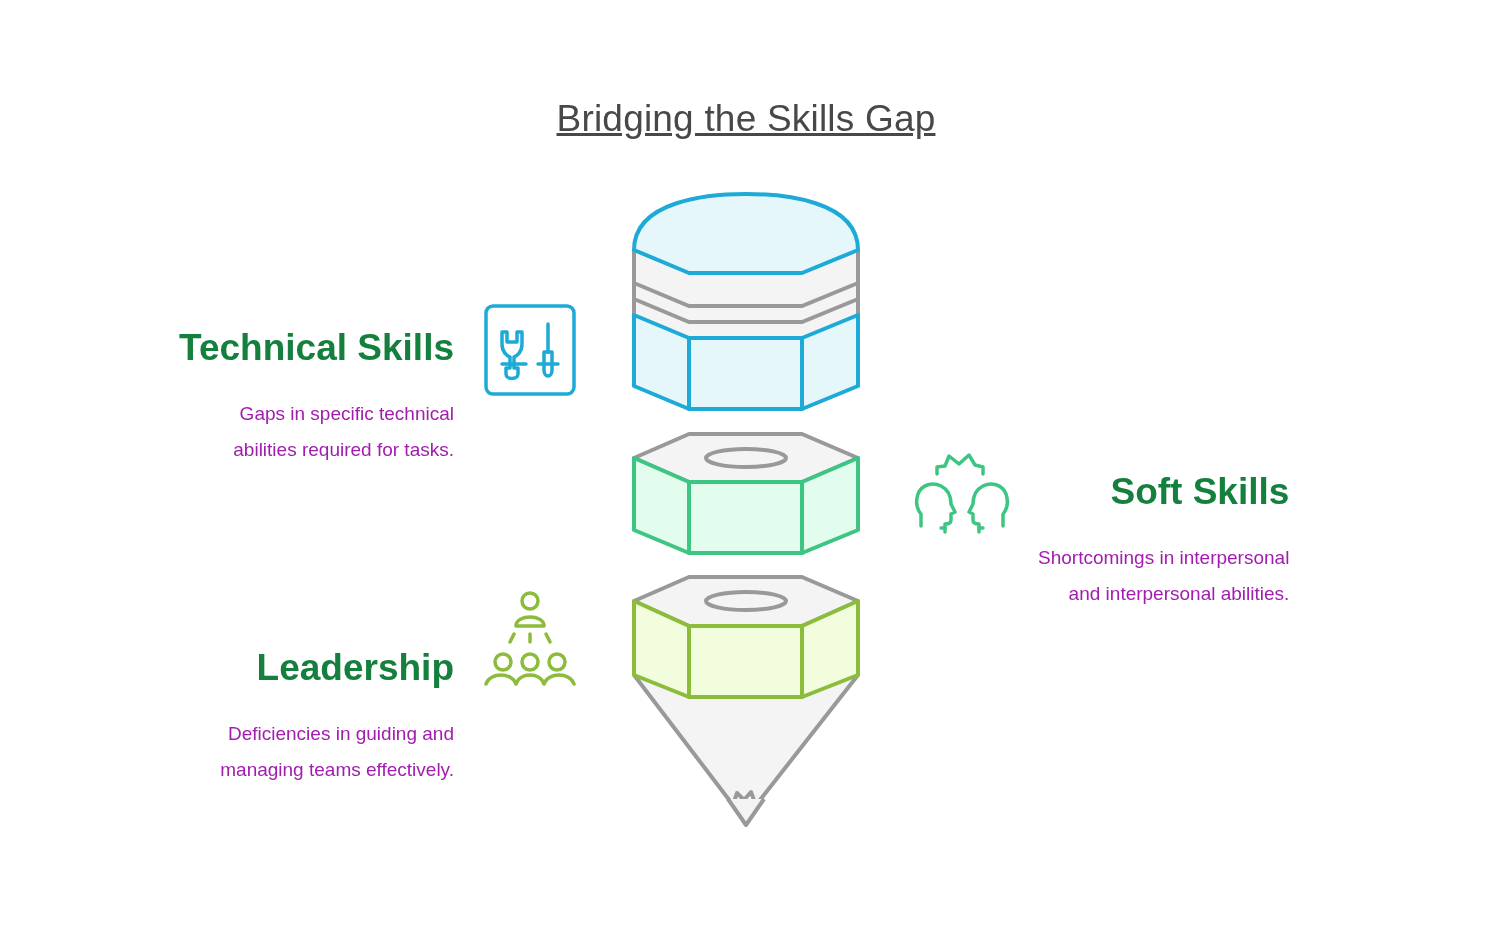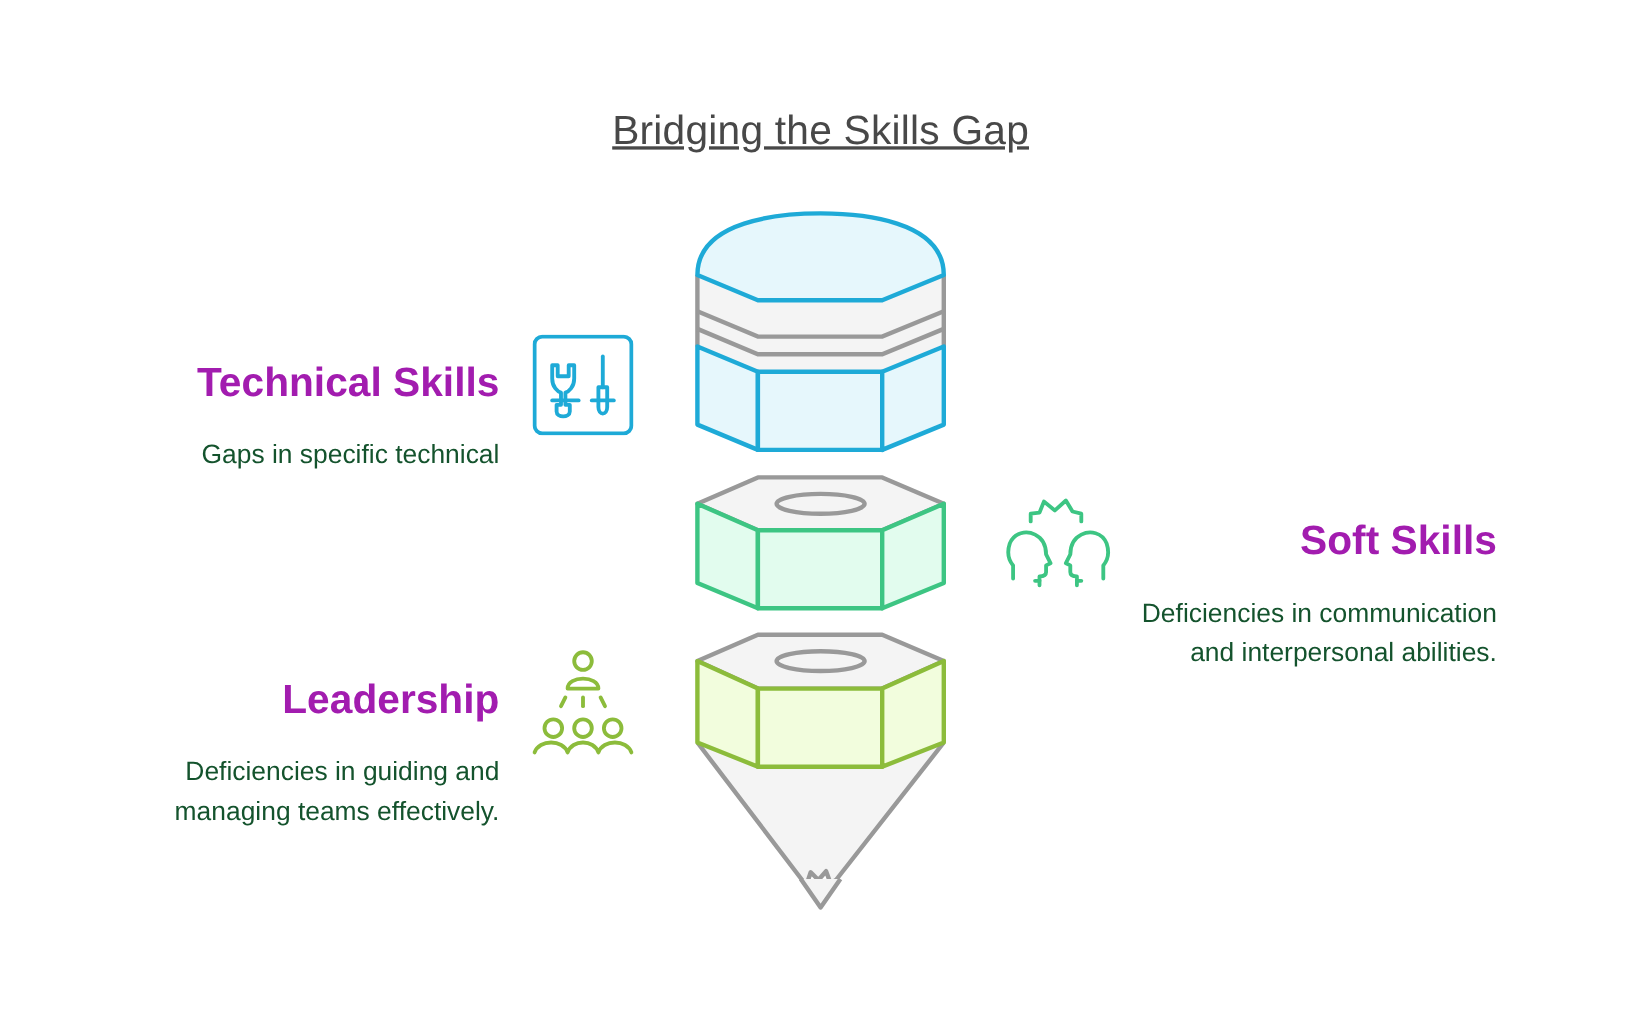--- a/index.html
+++ b/index.html
@@ -4,22 +4,22 @@
   <style>
     html, body { margin: 0; padding: 0; background: #ffffff; }
     body { width: 1492px; height: 925px; position: relative; overflow: hidden;
            font-family: "Liberation Sans", "DejaVu Sans", sans-serif; color: #484848; }
     .title { position: absolute; left: 0; width: 1492px; top: 98px; text-align: center;
              font-size: 37px; font-weight: 400; color: #484848; letter-spacing: 0.2px; text-decoration: underline; }
     .stack { position: absolute; left: 0; top: 0; }
     .label { position: absolute; }
     .label.right-align { text-align: right; }
     .label.left-align { text-align: right; }
-    .heading { font-size: 37px; font-weight: 700; color: #a21caf; line-height: 44px; margin: 0; }
-    .desc { font-size: 24px; line-height: 36px; color: #14532d; margin: 0; }
+    .heading { font-size: 37px; font-weight: 700; color: #15803d; line-height: 44px; margin: 0; }
+    .desc { font-size: 19px; line-height: 36px; color: #a21caf; margin: 0; }
     .icon { position: absolute; }
   </style>
 </head>
 <body>
 
 <div class="title">Bridging the Skills Gap</div>
 
 <svg class="stack" width="1492" height="925" viewBox="0 0 1492 925">
 
   <g>
@@ -90,27 +90,28 @@
   <circle cx="21" cy="74" r="8" fill="none" stroke="#8cbc3b" stroke-width="3.5"></circle>
   <circle cx="48" cy="74" r="8" fill="none" stroke="#8cbc3b" stroke-width="3.5"></circle>
   <circle cx="75" cy="74" r="8" fill="none" stroke="#8cbc3b" stroke-width="3.5"></circle>
   <path d="M4,96 C8,84 30,84 34,96 M34,96 C38,84 58,84 62,96 M62,96 C66,84 88,84 92,96" fill="none" stroke="#8cbc3b" stroke-width="3.5" stroke-linecap="round" stroke-linejoin="round"></path>
 </svg>
 
 <div class="label right-align" style="right:1038px; top:326px;">
   <div class="heading">Technical Skills</div>
   <div style="height:26px;"></div>
   <div class="desc">Gaps in specific technical</div>
+  <div class="desc">abilities required for tasks.</div>
 </div>
 
 <div class="label left-align" style="left:1038px; top:470px;">
   <div class="heading">Soft Skills</div>
   <div style="height:26px;"></div>
-  <div class="desc">Deficiencies in communication</div>
+  <div class="desc">Shortcomings in interpersonal</div>
   <div class="desc">and interpersonal abilities.</div>
 </div>
 
-<div class="label right-align" style="right:1038px; top:614px;">
+<div class="label right-align" style="right:1038px; top:646px;">
   <div class="heading">Leadership</div>
   <div style="height:26px;"></div>
   <div class="desc">Deficiencies in guiding and</div>
   <div class="desc">managing teams effectively.</div>
 </div>
 
 </body></html>

